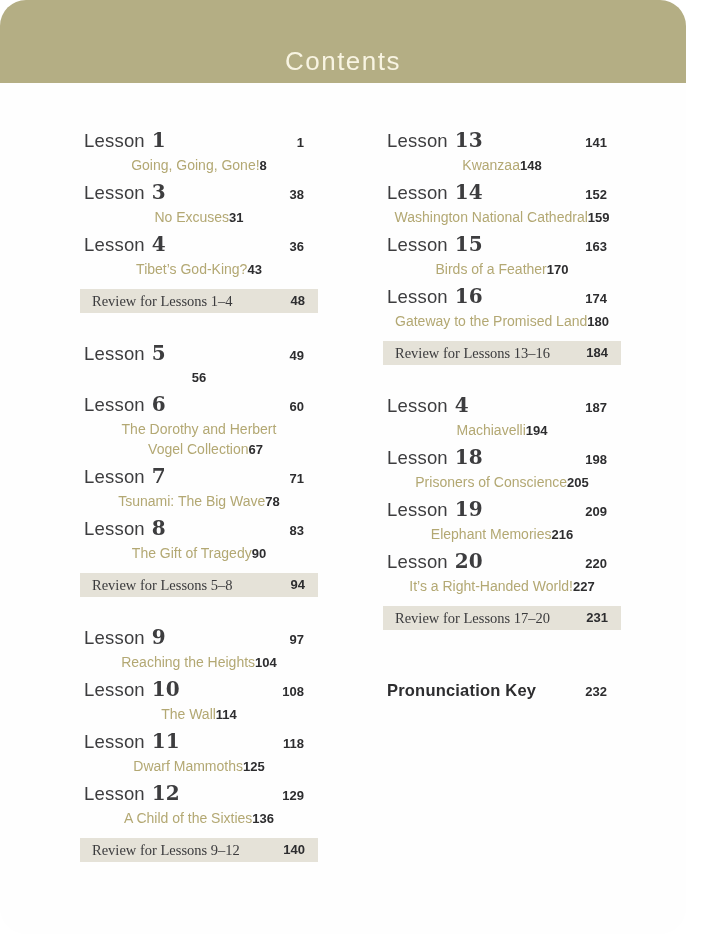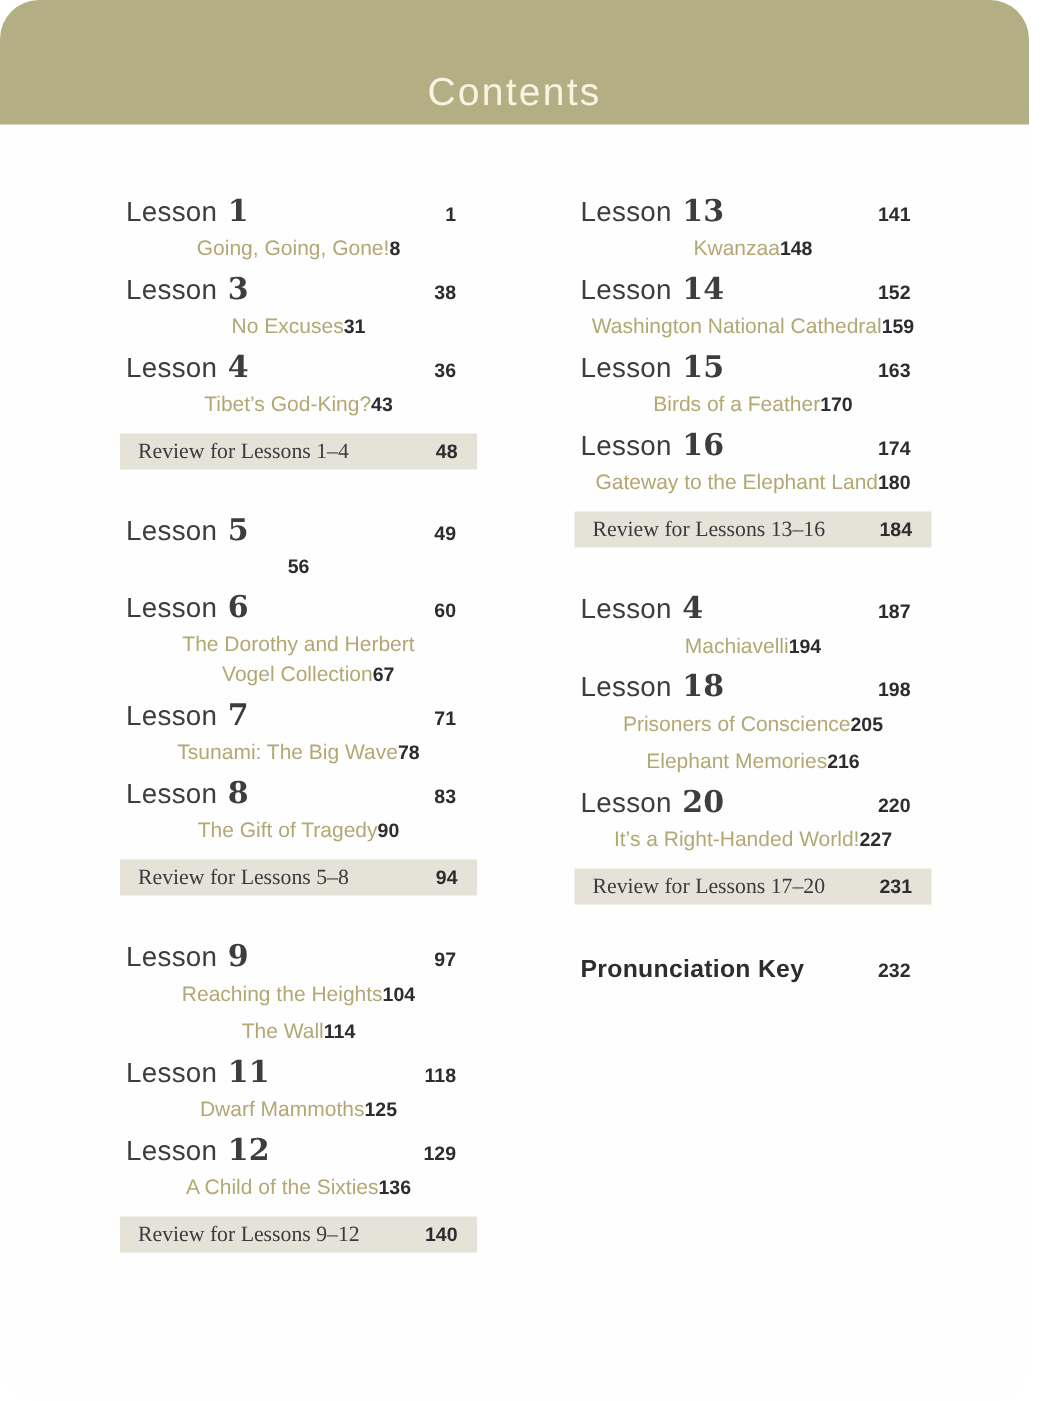--- a/index.html
+++ b/index.html
@@ -112,20 +112,21 @@
     align-items:baseline;
     margin-top:32px;
     padding-left:4px;
     line-height:22px;
   }
   .key-label{
     font-size:16.5px;
     font-weight:700;
     color:var(--pagenum-text);
     letter-spacing:0.2px;
+    margin-top:17px;
   }
 </style>
 </head>
 <body>
 
 <div class="page">
   <header class="band">
     <span class="band-title">Contents</span>
   </header>
   <main>
@@ -251,20 +252,26 @@
       <span class="pagenum lesson-page">97</span>
     </div>
 
   <div class="subline">
     <span class="subtitle">Reaching the Heights</span>
     <span class="pagenum sub-page">104</span>
   </div>
 </div>
 
   <div class="lesson">
+    <div class="lesson-head">
+      <span class="lesson-title">
+        <span class="lesson-label">Lesson</span><span class="lesson-number">10</span>
+      </span>
+      <span class="pagenum lesson-page">108</span>
+    </div>
 
   <div class="subline">
     <span class="subtitle">The Wall</span>
     <span class="pagenum sub-page">114</span>
   </div>
 </div>
 
   <div class="lesson">
     <div class="lesson-head">
       <span class="lesson-title">
@@ -343,21 +350,21 @@
 
   <div class="lesson">
     <div class="lesson-head">
       <span class="lesson-title">
         <span class="lesson-label">Lesson</span><span class="lesson-number">16</span>
       </span>
       <span class="pagenum lesson-page">174</span>
     </div>
 
   <div class="subline">
-    <span class="subtitle">Gateway to the Elephant Land</span>
+    <span class="subtitle">Gateway to the Promised Land</span>
     <span class="pagenum sub-page">180</span>
   </div>
 </div>
 
   <div class="review">
     <span class="review-label">Review for Lessons 13–16</span>
     <span class="pagenum review-page">184</span>
   </div>
 
   <div class="lesson">
@@ -382,20 +389,26 @@
       <span class="pagenum lesson-page">198</span>
     </div>
 
   <div class="subline">
     <span class="subtitle">Prisoners of Conscience</span>
     <span class="pagenum sub-page">205</span>
   </div>
 </div>
 
   <div class="lesson">
+    <div class="lesson-head">
+      <span class="lesson-title">
+        <span class="lesson-label">Lesson</span><span class="lesson-number">19</span>
+      </span>
+      <span class="pagenum lesson-page">209</span>
+    </div>
 
   <div class="subline">
     <span class="subtitle">Elephant Memories</span>
     <span class="pagenum sub-page">216</span>
   </div>
 </div>
 
   <div class="lesson">
     <div class="lesson-head">
       <span class="lesson-title">

